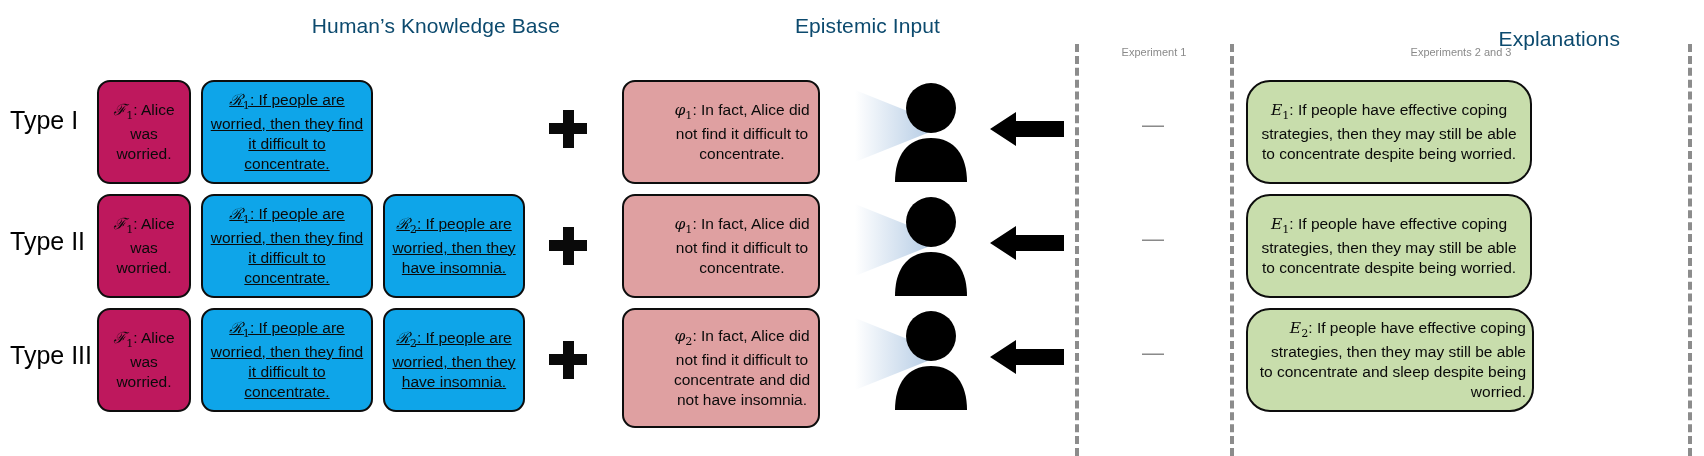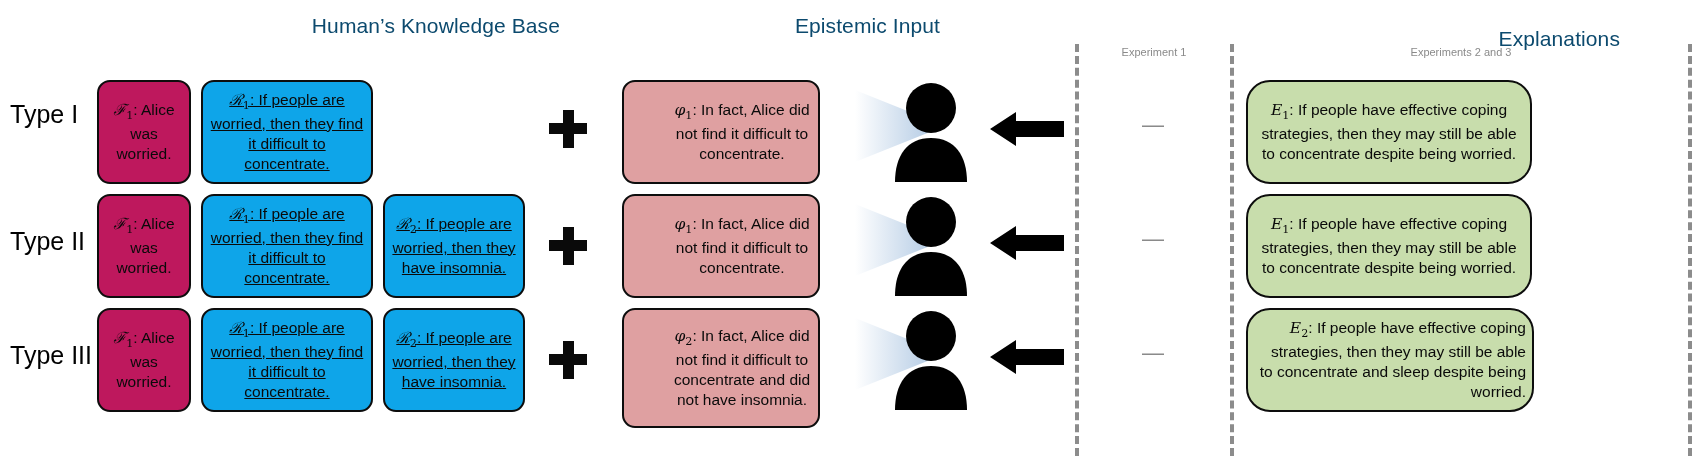--- a/index.html
+++ b/index.html
@@ -115,21 +115,21 @@
   <div class="col-title" id="title-ei">Epistemic Input</div>
   <div class="col-title" id="title-exp">Explanations</div>
 
   <div class="sub-title" id="sub-e1">Experiment 1</div>
   <div class="sub-title" id="sub-e23">Experiments 2 and 3</div>
 
   <div class="vdash" id="dash-1"></div>
   <div class="vdash" id="dash-2"></div>
   <div class="vdash" id="dash-3"></div>
 
-  <div class="row-label" style="left:10px;top:100px;">Type I</div>
+  <div class="row-label" style="left:10px;top:106px;">Type I</div>
 
   <div class="box fact" style="left:97px;top:80px;width:94px;height:104px;">
     <span class="txt"><span class="sym">ℱ<sub>1</sub></span><span>: Alice was worried.</span></span>
   </div>
 
   <div class="box rule" style="left:201px;top:80px;width:172px;height:104px;">
     <span class="txt"><span class="sym">ℛ<sub>1</sub></span><span>: If people are worried, then they find it difficult to concentrate.</span></span>
   </div>
 
   <div class="plus" style="left:549px;top:110px;width:38px;height:38px;">

